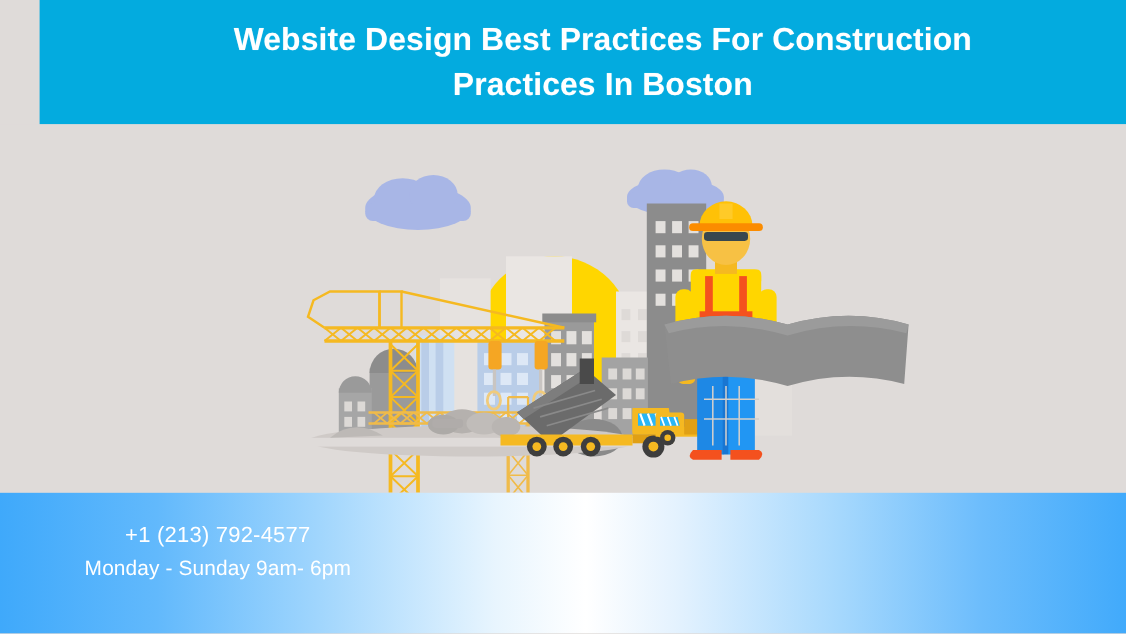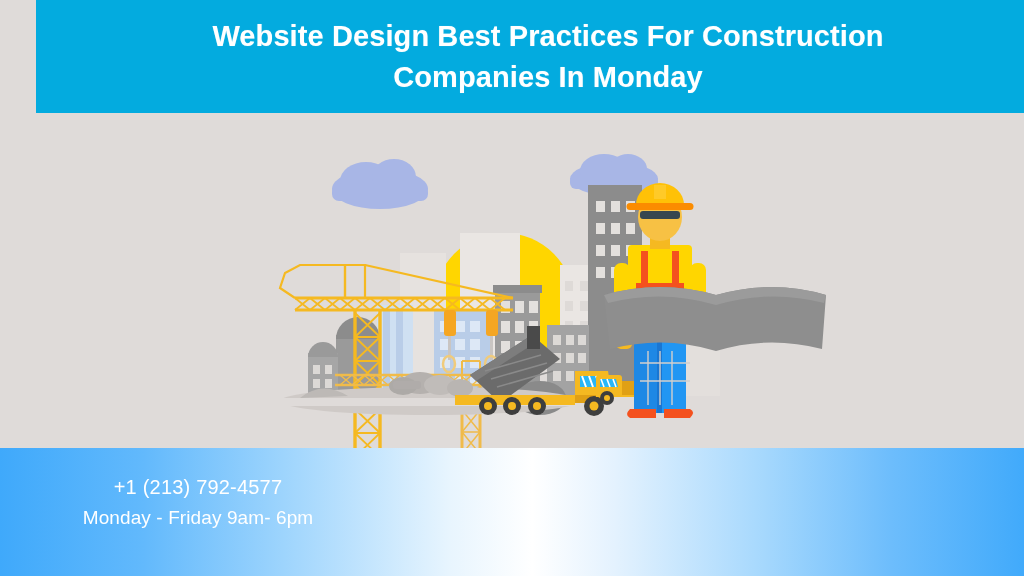--- a/index.html
+++ b/index.html
@@ -55,21 +55,21 @@
   }
 </style>
 </head>
 <body>
 
 <div class="page">
 
   <div class="header">
     <div class="header-title">
       <span>Website Design Best Practices For Construction</span><br>
-      <span>Companies In Monday</span>
+      <span>Practices In Boston</span>
     </div>
   </div>
 
   <div class="hero">
     <svg width="1024" height="335" viewBox="0 0 1024 335" xmlns="http://www.w3.org/2000/svg">
 
       <circle cx="504" cy="190" r="70" fill="#ffd600"></circle>
       <rect x="442" y="175" width="62" height="62" fill="#ffd600"></rect>
 
       <g fill="#a8b6e6">
@@ -404,18 +404,18 @@
           <path d="M640 268 L690 268"></path>
       </g>
 
     </svg>
   </div>
 
   <div class="footer">
 
     <div class="footer-left">
       <div class="footer-phone">+1 (213) 792-4577</div>
-      <div class="footer-hours">Monday - Friday 9am- 6pm</div>
+      <div class="footer-hours">Monday - Sunday 9am- 6pm</div>
     </div>
 
   </div>
 
 </div>
 
 </body></html>

